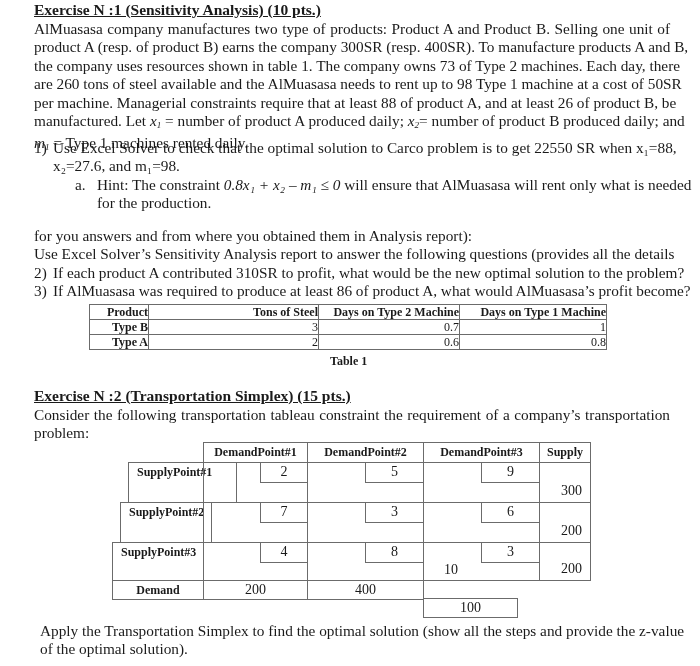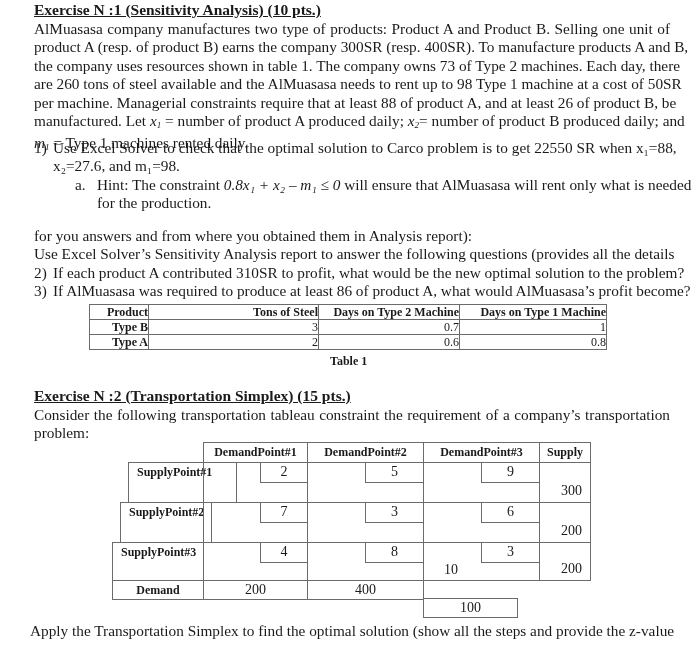--- a/index.html
+++ b/index.html
@@ -174,15 +174,16 @@
   <div class="cell" style="left:427px; top:100px; width:52px; height:39px;">
     <div class="supplyv">200</div>
   </div>
 
   <div class="cell hdr" style="left:0; top:138px; width:92px; height:20px;">Demand</div>
   <div class="cell demv" style="left:91px; top:138px; width:105px; height:20px;">200</div>
   <div class="cell demv" style="left:195px; top:138px; width:117px; height:20px;">400</div>
   <div class="cell demv" style="left:311px; top:156px; width:95px; height:20px;">100</div>
 </div>
 
-<div class="para" style="left:30px; top:622px;">
+<div class="para" style="left:40px; top:622px;">
   <span class="ln">Apply the Transportation Simplex to find the optimal solution (show all the steps and provide the z-value</span>
+  <span class="ln last">of the optimal solution).</span>
 </div>
 
 </body></html>

